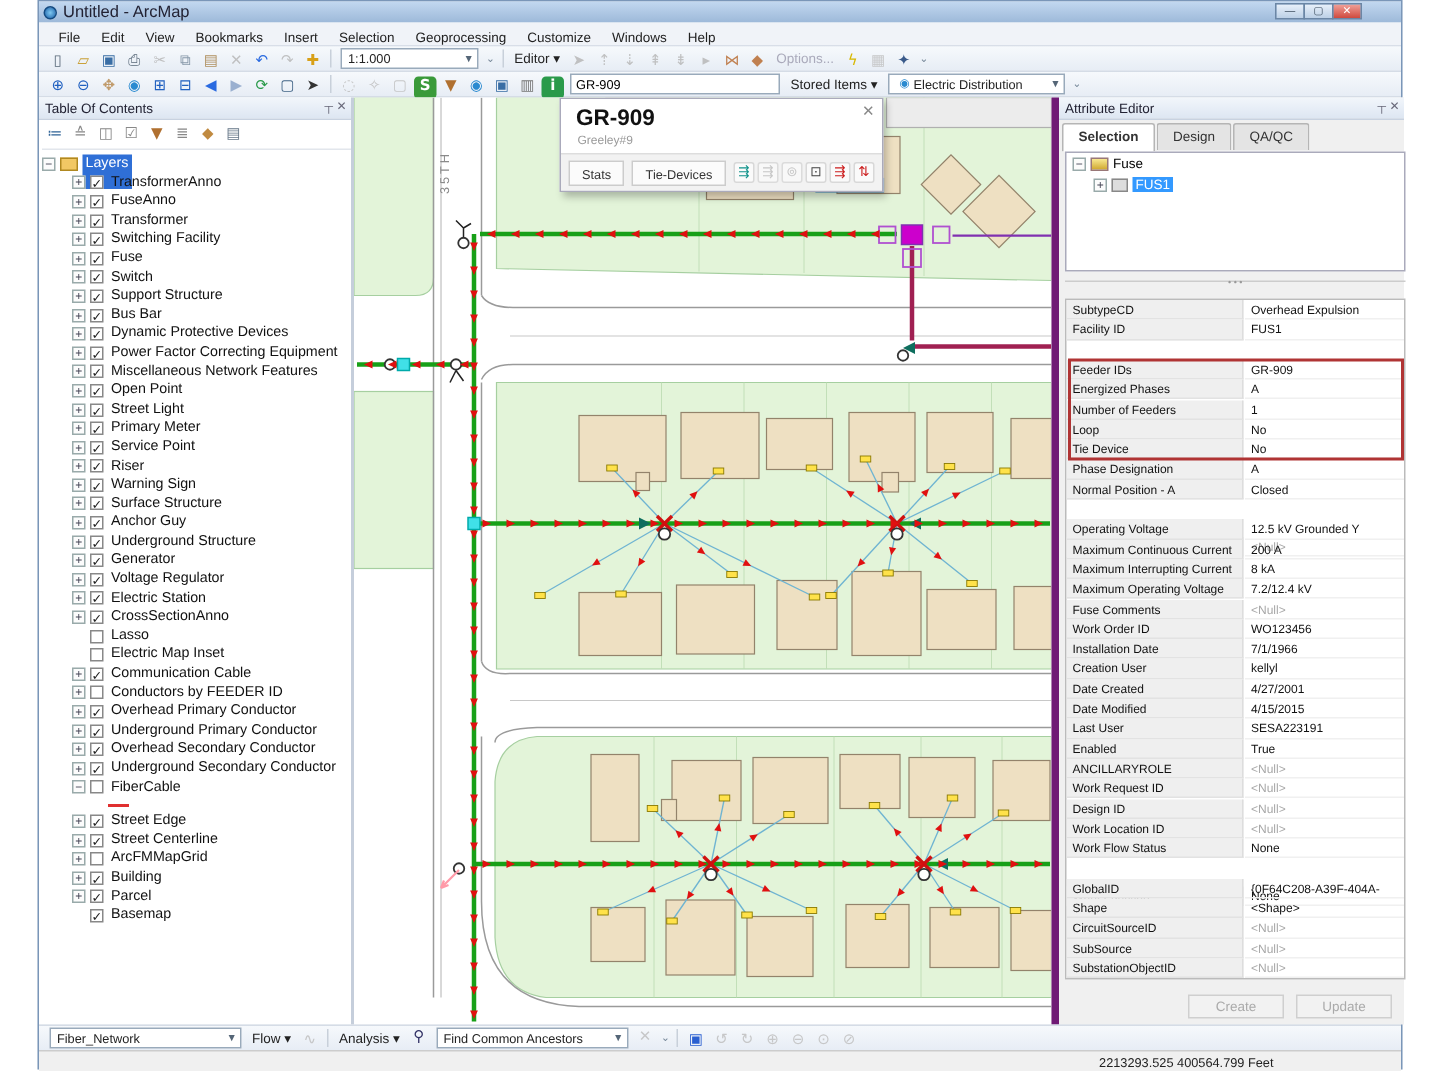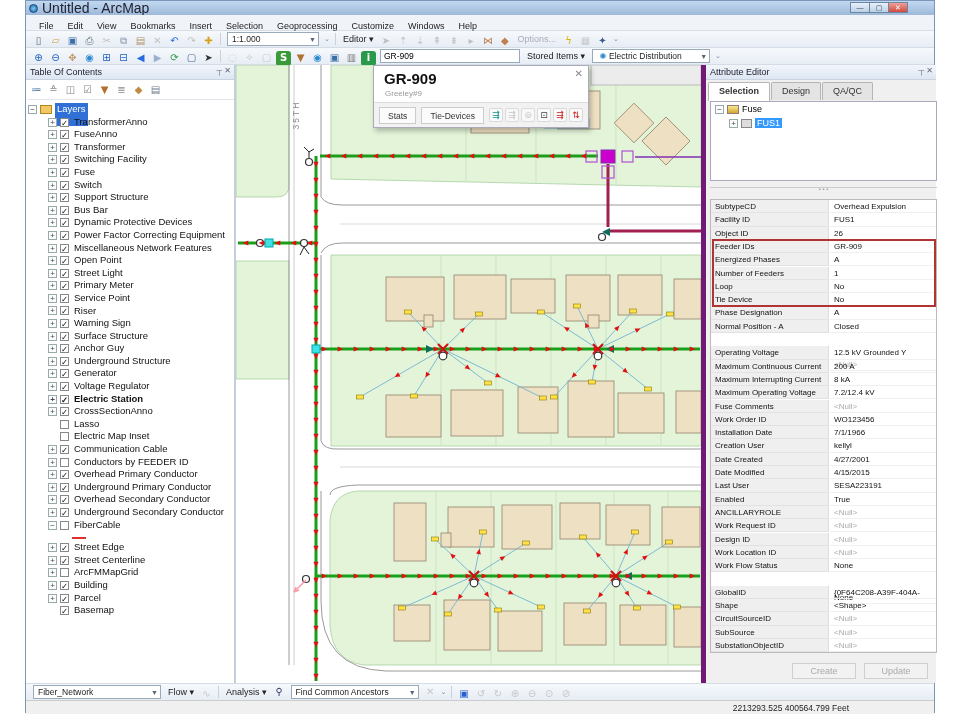--- a/index.html
+++ b/index.html
@@ -1,21 +1,21 @@
 <!DOCTYPE html>
 <html><head>
 <meta charset="utf-8">
 <style>
   *{box-sizing:border-box;margin:0;padding:0}
   html,body{width:960px;height:720px;background:#fff;font-family:"Liberation Sans",sans-serif;overflow:hidden}
   #window{position:absolute;left:25px;top:0;width:910px;height:713px;background:#eef2f7;border:1px solid #7a96b8}
   
   #titlebar{position:absolute;left:0;top:0;width:100%;height:14px;background:linear-gradient(#c2d8f0,#9db9d9);display:flex;align-items:center;padding-left:3px}
   #titlebar .appicon{width:9px;height:9px;border-radius:50%;background:radial-gradient(#7ec8f0,#1a5fa8);border:1px solid #134a80;margin-right:4px}
-  #titlebar .title{font-size:14px;color:#223}
+  #titlebar .title{font-size:11px;color:#223}
   .winbtns{position:absolute;right:26px;top:1px;display:flex}
   .winbtn{width:20px;height:11px;font-size:7px;line-height:10px;text-align:center;border:1px solid #6b86a5;background:linear-gradient(#e8f0fa,#bcd0e6);color:#345;margin-left:-1px}
   .winbtn.close{background:linear-gradient(#f0a098,#cf4a3e);color:#fff}
   
   #menubar{position:absolute;left:0;top:14px;width:100%;height:16px;background:#f0f3f8;border-bottom:1px solid #d8dee8;padding-left:6px}
   .menu-item{display:inline-block;font-size:9px;color:#222;padding:2px 7px;cursor:default}
   
   .toolbar{position:absolute;left:0;width:100%;height:17px;background:linear-gradient(#f6f9fc,#e7edf5);border-bottom:1px solid #d5dce6;display:flex;align-items:center;padding-left:4px;white-space:nowrap}
   #toolbar1{top:30px}#toolbar2{top:47px}
   .icon{display:inline-block;width:15px;height:15px;font-size:10px;line-height:14px;text-align:center;font-family:"DejaVu Sans",sans-serif;border-radius:2px;margin:0 1px;cursor:default}
@@ -158,21 +158,21 @@
           <div class="trow" style="padding-left: 20px;"><span class="texp">+</span><span class="tchk">✓</span><span class="tlbl">Street Light</span></div>
           <div class="trow" style="padding-left: 20px;"><span class="texp">+</span><span class="tchk">✓</span><span class="tlbl">Primary Meter</span></div>
           <div class="trow" style="padding-left: 20px;"><span class="texp">+</span><span class="tchk">✓</span><span class="tlbl">Service Point</span></div>
           <div class="trow" style="padding-left: 20px;"><span class="texp">+</span><span class="tchk">✓</span><span class="tlbl">Riser</span></div>
           <div class="trow" style="padding-left: 20px;"><span class="texp">+</span><span class="tchk">✓</span><span class="tlbl">Warning Sign</span></div>
           <div class="trow" style="padding-left: 20px;"><span class="texp">+</span><span class="tchk">✓</span><span class="tlbl">Surface Structure</span></div>
           <div class="trow" style="padding-left: 20px;"><span class="texp">+</span><span class="tchk">✓</span><span class="tlbl">Anchor Guy</span></div>
           <div class="trow" style="padding-left: 20px;"><span class="texp">+</span><span class="tchk">✓</span><span class="tlbl">Underground Structure</span></div>
           <div class="trow" style="padding-left: 20px;"><span class="texp">+</span><span class="tchk">✓</span><span class="tlbl">Generator</span></div>
           <div class="trow" style="padding-left: 20px;"><span class="texp">+</span><span class="tchk">✓</span><span class="tlbl">Voltage Regulator</span></div>
-          <div class="trow" style="padding-left: 20px; font-weight: bold;"><span class="texp">+</span><span class="tchk">✓</span><span class="tlbl">Electric Station</span></div>
+          <div class="trow" style="padding-left: 20px;"><span class="texp">+</span><span class="tchk">✓</span><span class="tlbl">Electric Station</span></div>
           <div class="trow" style="padding-left: 20px;"><span class="texp">+</span><span class="tchk">✓</span><span class="tlbl">CrossSectionAnno</span></div>
           <div class="trow" style="padding-left: 20px;"><span style="display: inline-block; width: 12px;"></span><span class="tchk"></span><span class="tlbl">Lasso</span></div>
           <div class="trow" style="padding-left: 20px;"><span style="display: inline-block; width: 12px;"></span><span class="tchk"></span><span class="tlbl">Electric Map Inset</span></div>
           <div class="trow" style="padding-left: 20px;"><span class="texp">+</span><span class="tchk">✓</span><span class="tlbl">Communication Cable</span></div>
           <div class="trow" style="padding-left: 20px;"><span class="texp">+</span><span class="tchk"></span><span class="tlbl">Conductors by FEEDER ID</span></div>
           <div class="trow" style="padding-left: 20px;"><span class="texp">+</span><span class="tchk">✓</span><span class="tlbl">Overhead Primary Conductor</span></div>
           <div class="trow" style="padding-left: 20px;"><span class="texp">+</span><span class="tchk">✓</span><span class="tlbl">Underground Primary Conductor</span></div>
           <div class="trow" style="padding-left: 20px;"><span class="texp">+</span><span class="tchk">✓</span><span class="tlbl">Overhead Secondary Conductor</span></div>
           <div class="trow" style="padding-left: 20px;"><span class="texp">+</span><span class="tchk">✓</span><span class="tlbl">Underground Secondary Conductor</span></div>
           <div class="trow" style="padding-left: 20px;"><span class="texp">−</span><span class="tchk"></span><span class="tlbl">FiberCable</span></div>
@@ -545,24 +545,20 @@
       <div id="attr-split">• • •</div>
       <div id="attr-grid">
           <div class="grow" style="top: 0px;">
             <div class="gl">SubtypeCD</div>
             <div class="gv">Overhead Expulsion</div>
           </div>
           <div class="grow" style="top: 13.3px;">
             <div class="gl">Facility ID</div>
             <div class="gv">FUS1</div>
           </div>
-          <div class="grow" style="top: 26.6px;">
-            <div class="gl">Object ID</div>
-            <div class="gv">26</div>
-          </div>
           <div class="grow" style="top: 39.9px;">
             <div class="gl">Feeder IDs</div>
             <div class="gv">GR-909</div>
           </div>
           <div class="grow" style="top: 53.2px;">
             <div class="gl">Energized Phases</div>
             <div class="gv">A</div>
           </div>
           <div class="grow" style="top: 66.5px;">
             <div class="gl">Number of Feeders</div>

